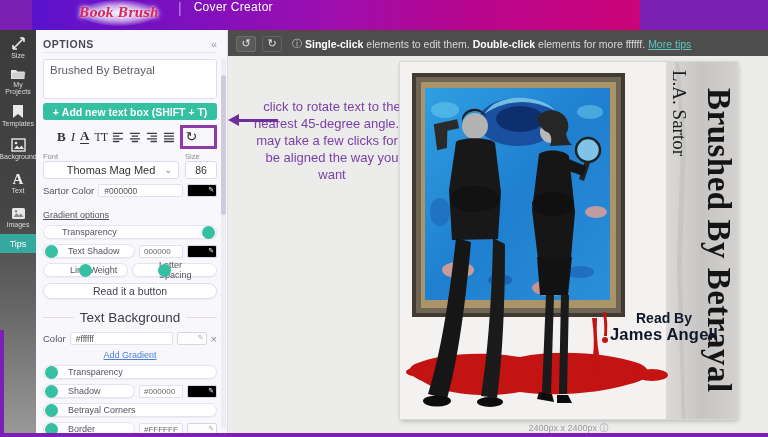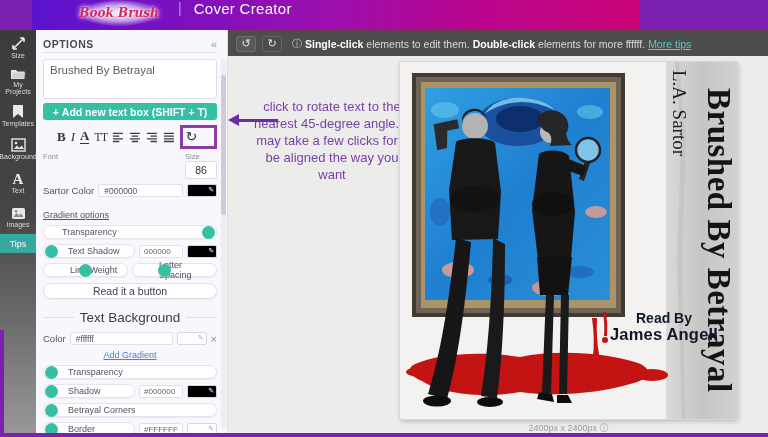--- a/index.html
+++ b/index.html
@@ -12,21 +12,21 @@
   
   .topbar {
     position: absolute; top:0; left:0; width:608px; height:30px;
     background: linear-gradient(90deg,#5a13cd 0%, #7d10be 25%, #9c0faf 48%, #b8068f 72%, #cb0479 100%);
     display:flex; align-items:flex-start; z-index:30;margin-left:32px;
   }
   .logo-wrap { position:relative; margin-left:48px; width:78px; height:26px; display:flex; align-items:center; justify-content:center;}
   .logo-blob { position:absolute; inset:0; background: radial-gradient(ellipse at center, rgba(255,255,255,.95) 0%, rgba(255,255,255,.55) 45%, rgba(255,255,255,0) 75%); border-radius:50%; }
   .logo-text { position:relative; font-family:"DejaVu Serif", serif; font-style:italic; font-weight:bold; font-size:12px; color:#d6275e; text-shadow:0 0 3px #fff, 0 0 6px #fff; white-space:nowrap;}
   .topbar-divider { color:rgba(255,255,255,.5); margin:0 12px 0 20px; font-size:14px; }
-  .app-title { color:#fff; font-size:15px; font-weight:400; letter-spacing:.3px;}
+  .app-title { color:#fff; font-size:12px; font-weight:400; letter-spacing:.3px;}
   .topbar-right { margin-left:auto; display:flex; align-items:center; gap:10px; margin-right:10px;}
   .btn-download { display:flex; align-items:center; background:#35bfa3; color:#fff; font-size:11.5px; border-radius:3px; overflow:hidden; cursor:pointer;}
   .btn-download .dl-label { padding:5px 10px 5px 12px;}
   .btn-download .dl-caret { padding:5px 8px; border-left:1px solid rgba(255,255,255,.45); font-size:9px;}
   .btn-save { background:#9c1247; color:#fff; font-size:11.5px; border-radius:3px; padding:5px 12px; cursor:pointer;}
   
   .sidebar {
     position:absolute; top:30px; left:0; width:36px; bottom:4px;
     background: linear-gradient(180deg,#3b3b3b 0%, #454545 45%, #6b6b6b 72%, #989898 100%);
     display:flex; flex-direction:column; align-items:stretch; z-index:20;
@@ -209,20 +209,24 @@
         <path d="M1,2 h11 M1,5 h11 M1,8 h11 M1,11 h11" stroke="#3c3948" stroke-width="1.5"></path>
       </svg>
     <span class="rotate-box">
       <span class="rotate-glyph">↻</span>
     </span>
   </div>
 
   <div class="font-row">
     <div class="font-col">
       <div class="tiny-label">Font</div>
+      <div class="font-select">
+        <span>Thomas Mag Med</span>
+        <span class="chev">⌄</span>
+      </div>
     </div>
     <div class="size-col">
       <div class="tiny-label">Size</div>
       <div class="size-input">86</div>
     </div>
   </div>
 
   <div class="row">
     <span class="row-label">Sartor Color</span>
     <span class="hex-input">#000000</span>

